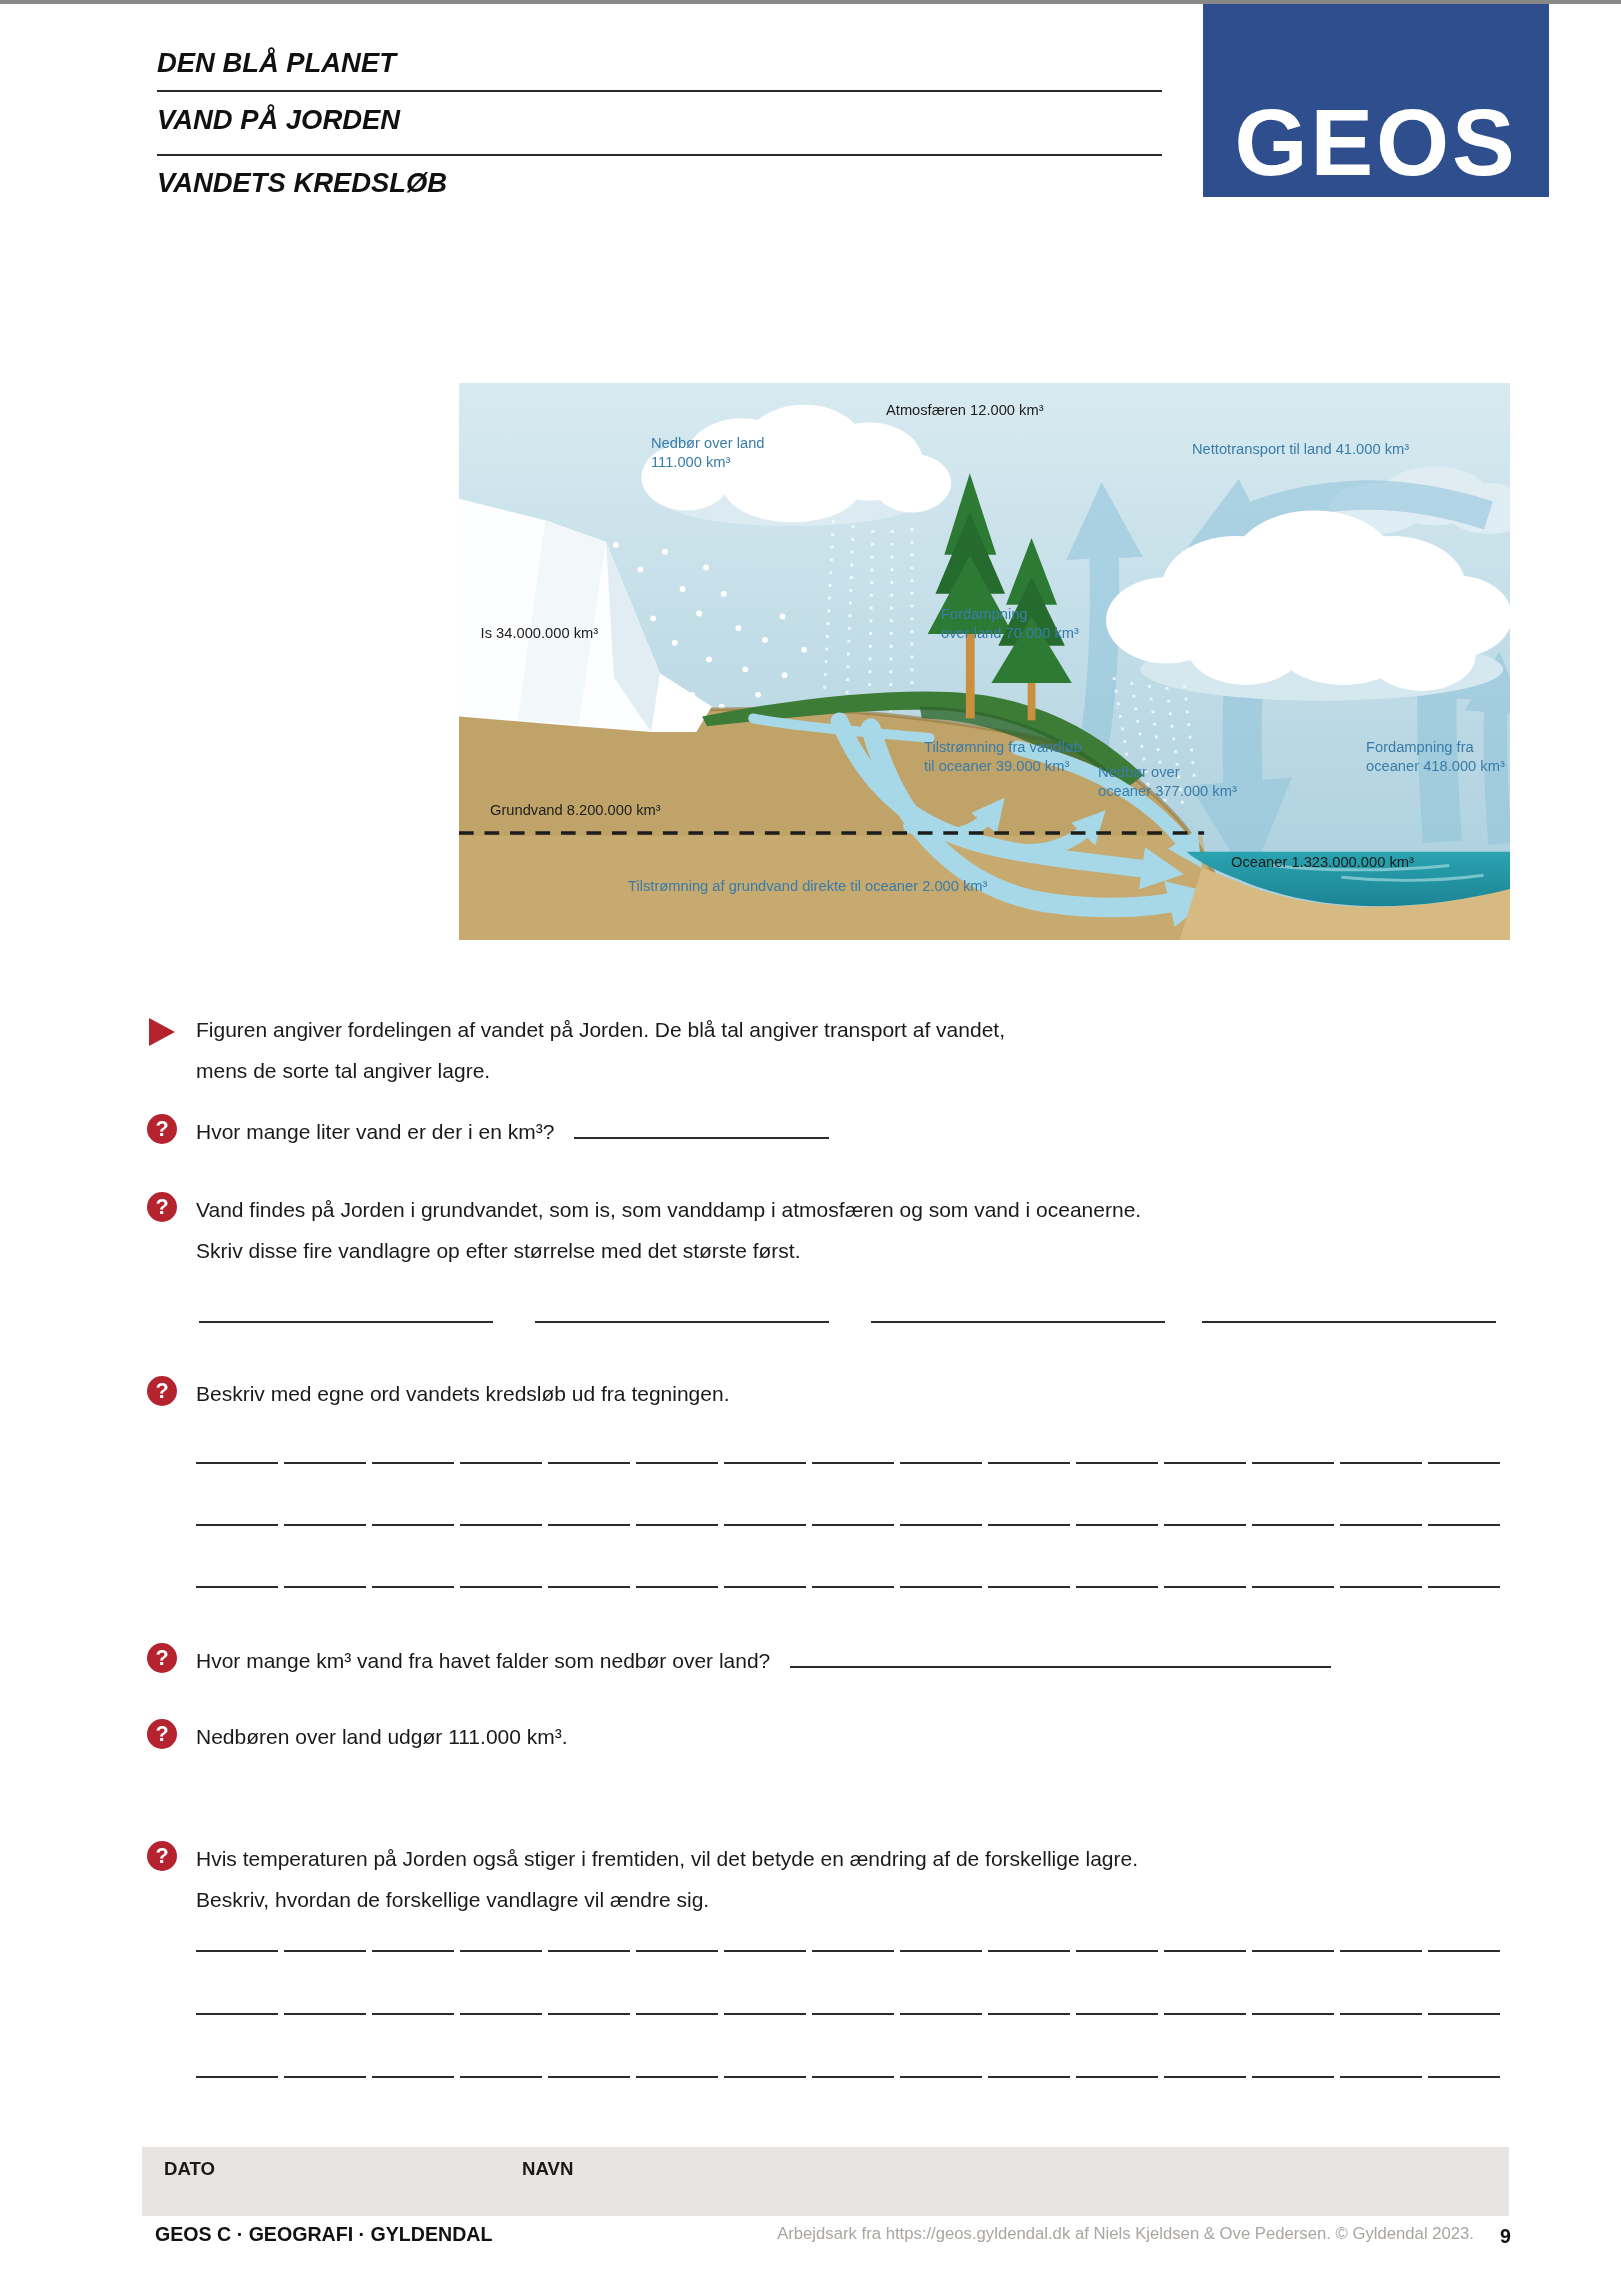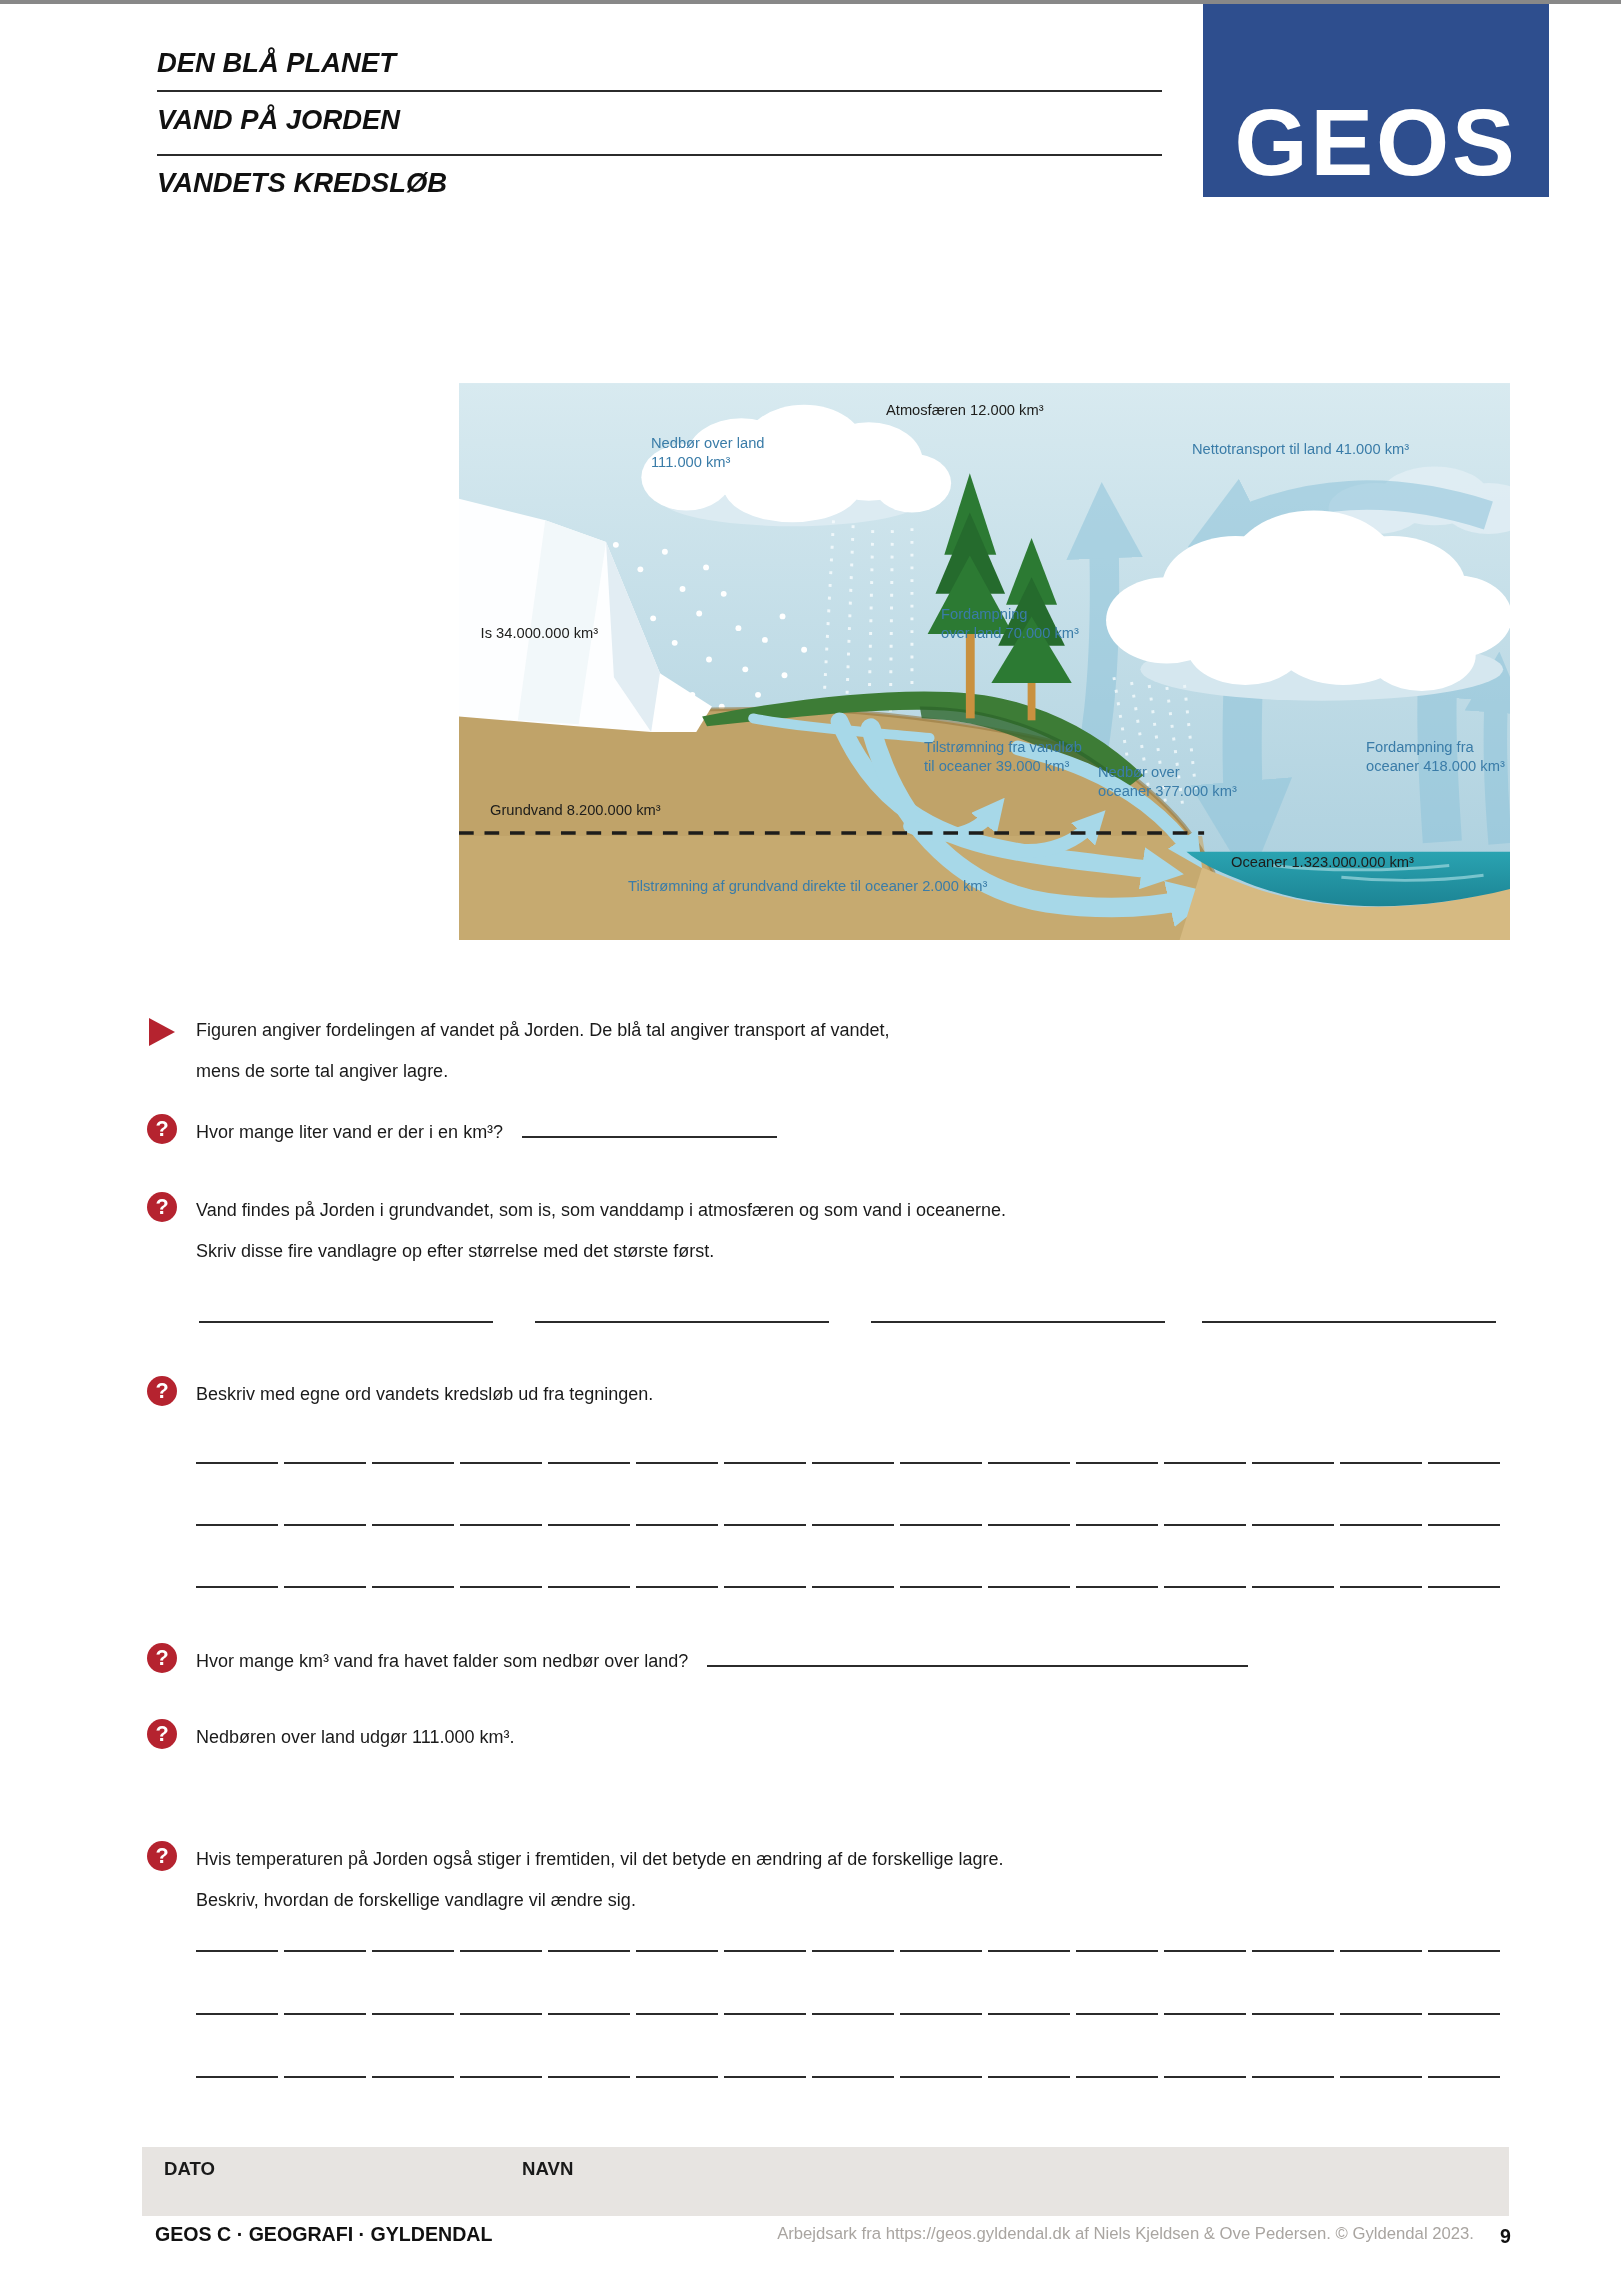--- a/index.html
+++ b/index.html
@@ -37,21 +37,21 @@
   
   .qicon{
     position:absolute;left:147px;width:30px;height:30px;border-radius:50%;
     background:#b5232f;color:#fff;font-size:21.6px;font-weight:700;
     display:flex;align-items:center;justify-content:center;
   }
   .tri{
     position:absolute;left:149px;width:0;height:0;
     border-left:26.5px solid #b5232f;border-top:14.7px solid transparent;border-bottom:14.7px solid transparent;
   }
-  .qtext{position:absolute;left:196px;font-size:18px;line-height:40px;color:#1a1a1a;white-space:nowrap;}
+  .qtext{position:absolute;left:196px;font-size:21px;line-height:40px;color:#1a1a1a;white-space:nowrap;}
   .blank{
     display:inline-block;height:1em;vertical-align:baseline;
     border-bottom:2px solid #2b2b2b;
   }
   .uline{
     position:absolute;height:2px;
     background:repeating-linear-gradient(90deg,#2b2b2b 0 82px,rgba(0,0,0,0) 82px 88px);
   }
   
   .foot-band{position:absolute;left:142px;top:2143px;width:1367px;height:69px;background:#e7e4e1;}

